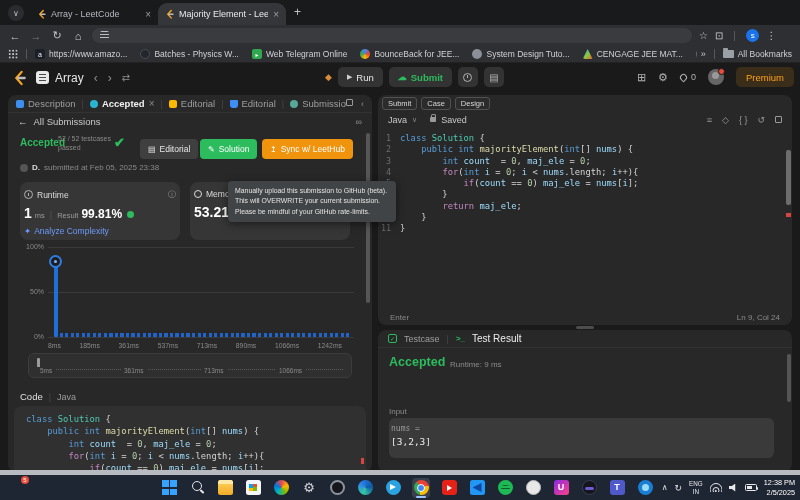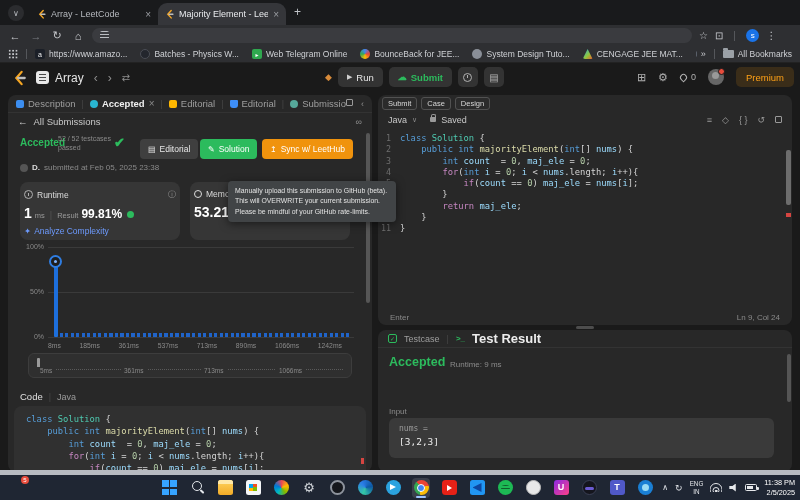--- a/index.html
+++ b/index.html
@@ -150,29 +150,29 @@
 .edstatus .cur{margin-left:auto}
 .escroll{position:absolute;right:1px;top:55px;width:5px;height:55px;background:#6d6d6d;border-radius:2px}
 .eredmark{position:absolute;right:1px;top:118px;width:5px;height:4px;background:#d64541}
 .keycaps{position:absolute;left:382px;top:97px;display:flex;gap:4px;z-index:60}
 .key{background:#2b2b2b;border:1px solid #515151;border-radius:3px;padding:1px 5px;font-size:7.5px;color:#d8d8d8}
 
 .ctabs{position:absolute;left:0;top:0;width:100%;height:18px;display:flex;align-items:center;gap:7px;padding:0 10px;border-bottom:1px solid #333}
 .tcico{width:9px;height:9px;border:1px solid #2cbb5d;border-radius:2px;display:flex;align-items:center;justify-content:center;color:#2cbb5d;font-size:6px}
 .ctab1{font-size:9px;color:#9e9e9e}
 .term{color:#2cbb5d;font-weight:bold;font-size:8px}
-.ctab2{font-size:13px;color:#ededed;font-weight:bold}
+.ctab2{font-size:10px;color:#ededed;font-weight:normal}
 .cstatus{position:absolute;left:11px;top:25px;font-size:12.5px;font-weight:bold;color:#2cbb5d}
 .cruntime{position:absolute;left:72px;top:30px;font-size:8px;color:#8a8a8a}
 .cases{position:absolute;left:11px;top:49px;display:flex;gap:12px}
 .case{display:flex;align-items:center;gap:4px;height:18px;border-radius:4px;padding:0 9px;font-size:8.5px;color:#9e9e9e}
 .case .dot{width:4px;height:4px;border-radius:50%;background:#2cbb5d}
 .case.on{background:#3f3f3f;color:#ededed;font-weight:bold}
 .inlabel{position:absolute;left:11px;top:77px;font-size:8px;color:#8a8a8a}
-.inbox{position:absolute;left:11px;top:88px;right:18px;height:40px;background:#3a3a3a;border-radius:6px;padding:6px 10px}
+.inbox{position:absolute;left:11px;top:88px;right:18px;height:40px;background:#3a3a3a;border-radius:6px;padding:6px 2px}
 .inbox .nm{font-size:8px;color:#9a9a9a;font-family:"DejaVu Sans Mono",monospace}
 .inbox .vl{font-size:9.5px;color:#ededed;font-family:"DejaVu Sans Mono",monospace;margin-top:3px}
 .cscroll{position:absolute;right:1px;top:24px;width:4px;height:48px;background:#555;border-radius:2px}
 .rgrip{position:absolute;left:576px;top:326px;width:18px;height:3px;border-radius:2px;background:#4d4d4d}
 
 .gtooltip{position:absolute;left:228px;top:181px;width:168px;background:#414446;border-radius:4px;padding:5px 7px;z-index:55;box-shadow:0 2px 8px rgba(0,0,0,.5)}
 .gtooltip div{font-size:6.9px;color:#e3e3e3;line-height:1.5;white-space:nowrap}
 
 .desktopline{position:absolute;left:0;top:470px;width:800px;height:5px;background:#b7bbc1}
 
@@ -638,19 +638,19 @@
         <div>IN</div>
       </div>
       <span class="wifi">
           <i class="a1"></i>
           <i class="a2"></i>
           <i class="a3"></i>
         </span>
       <span class="spk"></span>
       <span class="bat"></span>
       <div class="clock">
-        <div>11:38 PM</div>
+        <div>12:38 PM</div>
         <div>2/5/2025</div>
       </div>
     </div>
   </div>
 
 </div>
 
 </body></html>

